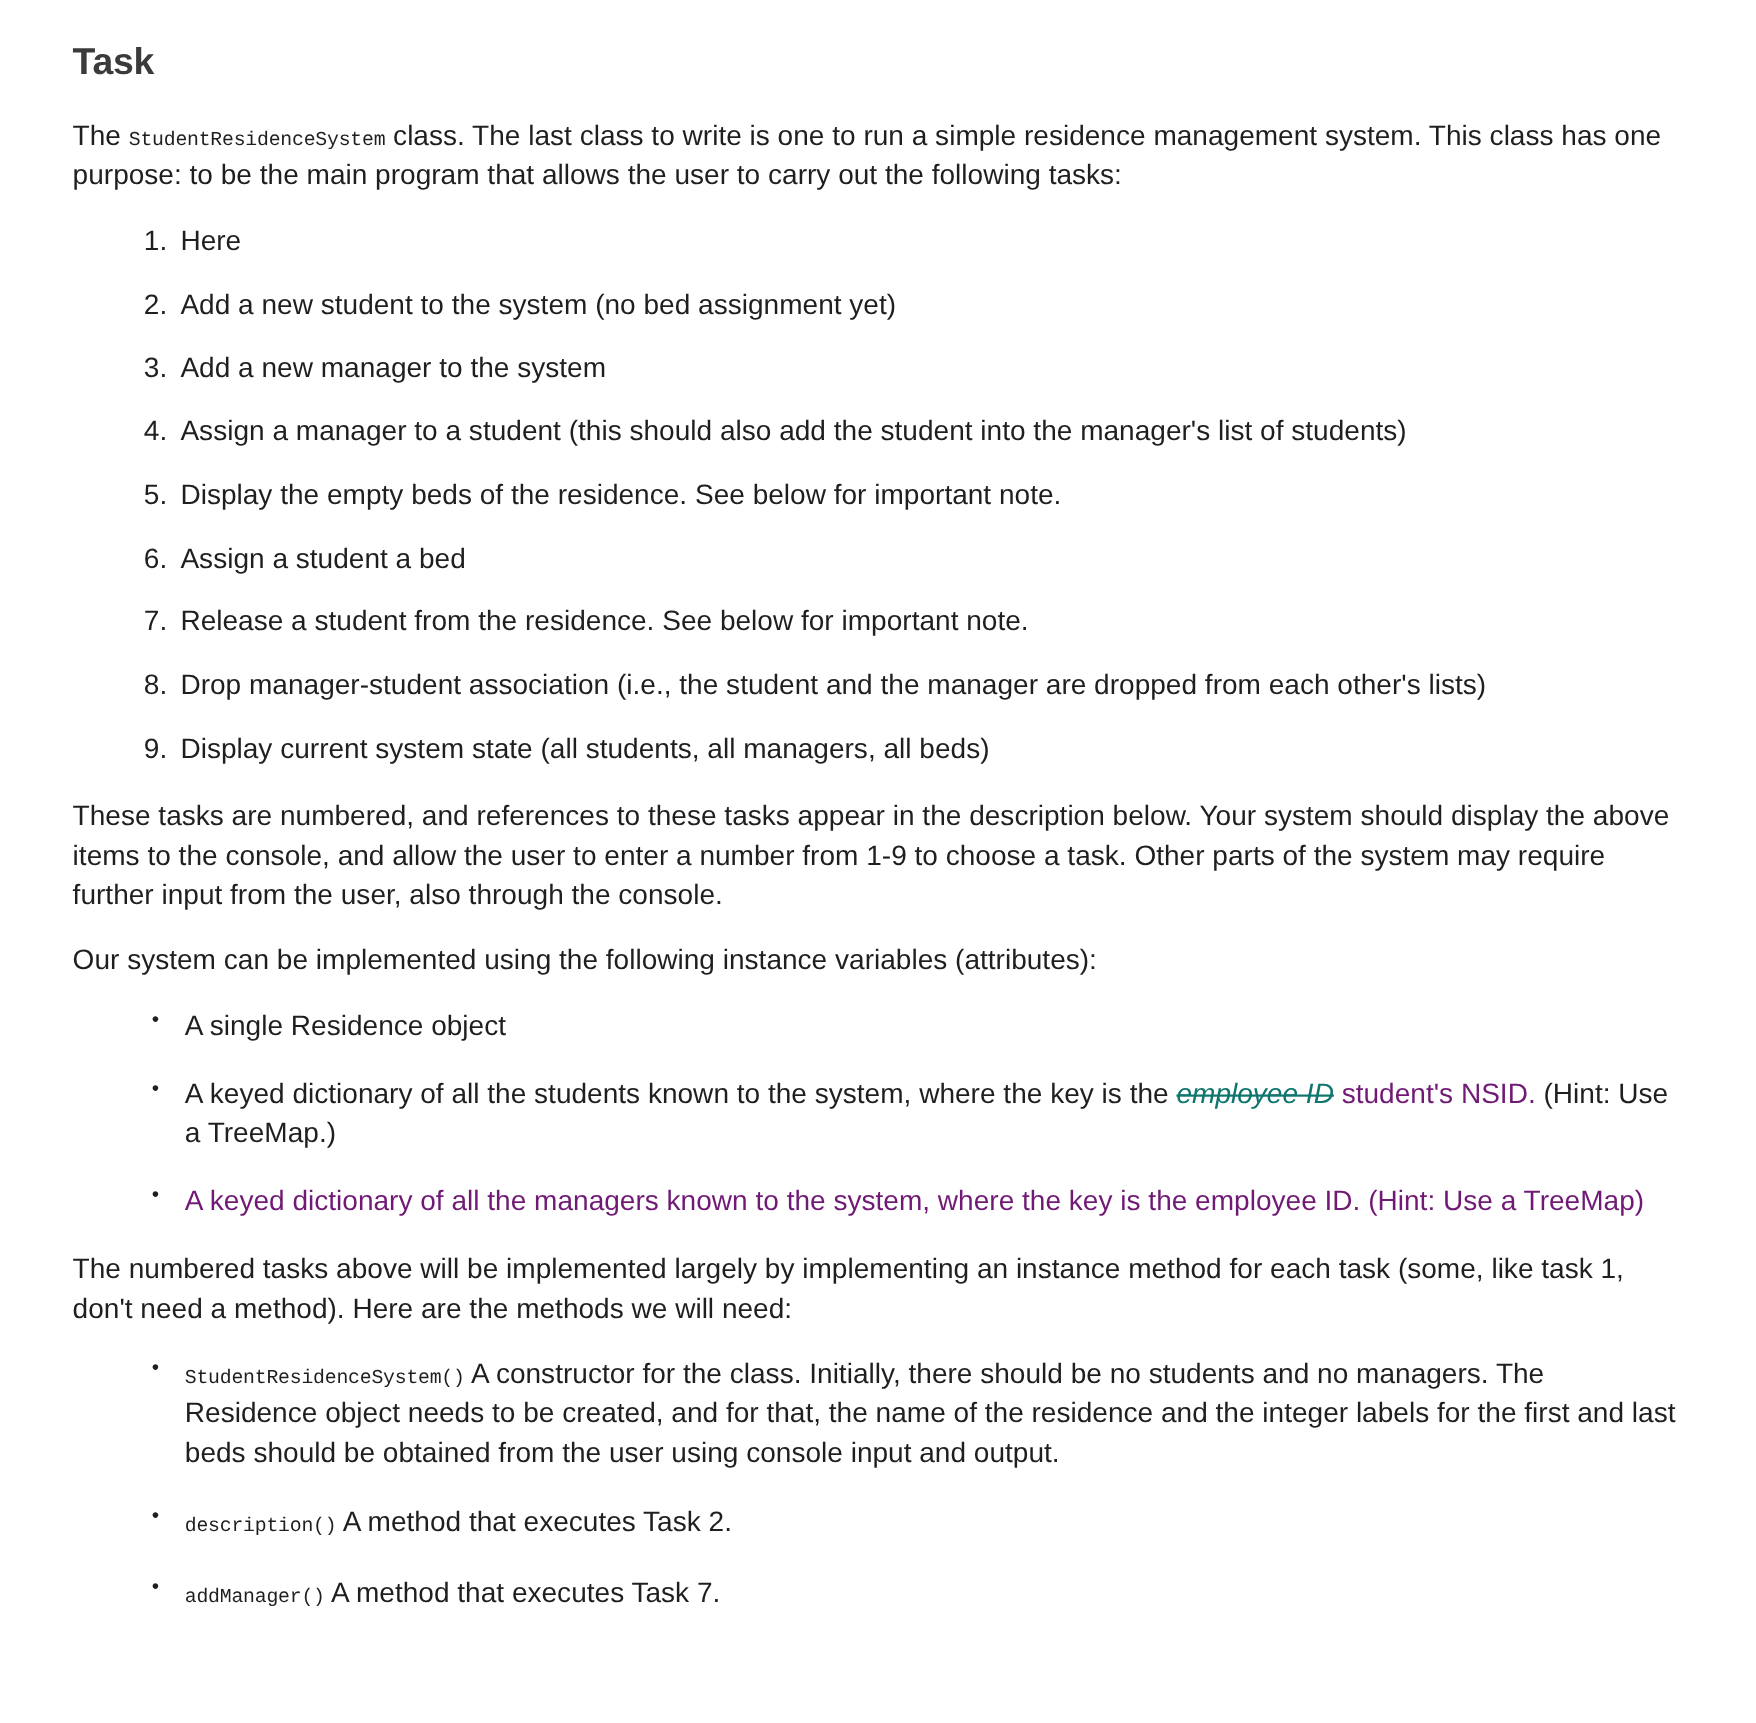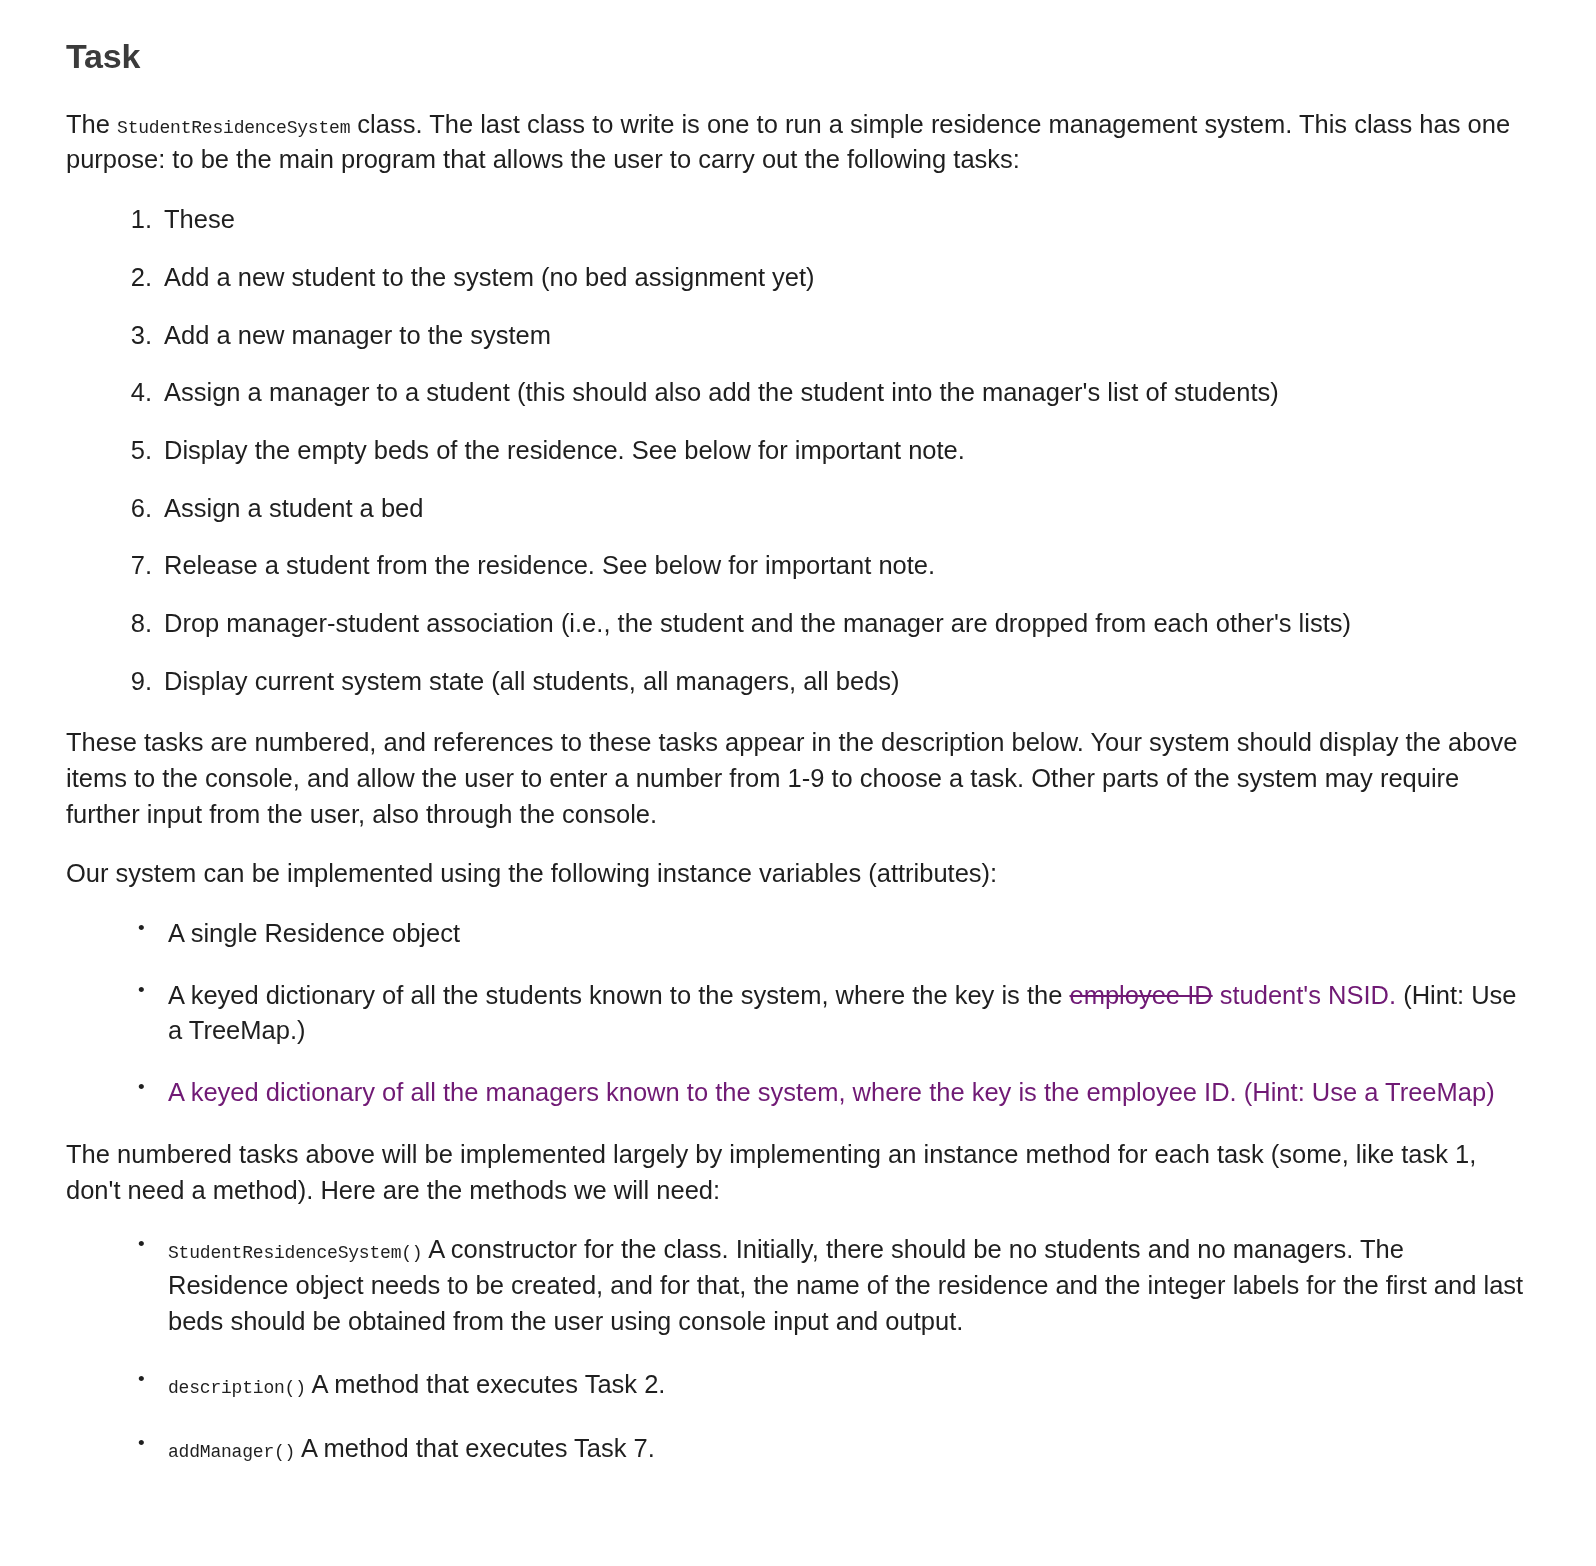--- a/index.html
+++ b/index.html
@@ -83,37 +83,38 @@
     font-size: 19px;
     color: #1f1f1f;
   }
   ul.bullets.methods > li {
     margin-bottom: 28px;
   }
   .edited {
     color: #701a75;
   }
   .struck {
-    color: #701a75;
+    color: #0f766e;
     text-decoration: line-through;
     text-decoration-thickness: 2px;
+    font-style: italic;
   }
   .tight { margin-bottom: 20px; }
 </style>
 </head>
 <body>
 
 <div class="page">
 
   <h1 class="page-title">Task</h1>
 
   <p class="body-text"><span>The </span><code class="mono">StudentResidenceSystem</code><span> class. The last class to write is one to run a simple residence management system. This class has one purpose: to be the main program that allows the user to carry out the following tasks:</span></p>
 
   <ol class="task-list">
-    <li>These</li>
+    <li>Here</li>
     <li>Add a new student to the system (no bed assignment yet)</li>
     <li>Add a new manager to the system</li>
     <li>Assign a manager to a student (this should also add the student into the manager's list of students)</li>
     <li>Display the empty beds of the residence. See below for important note.</li>
     <li>Assign a student a bed</li>
     <li>Release a student from the residence. See below for important note.</li>
     <li>Drop manager-student association (i.e., the student and the manager are dropped from each other's lists)</li>
     <li>Display current system state (all students, all managers, all beds)</li>
   </ol>
 

